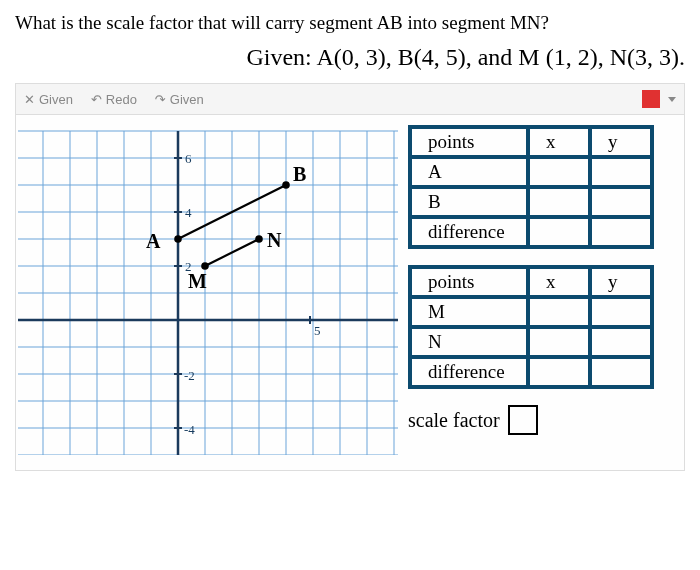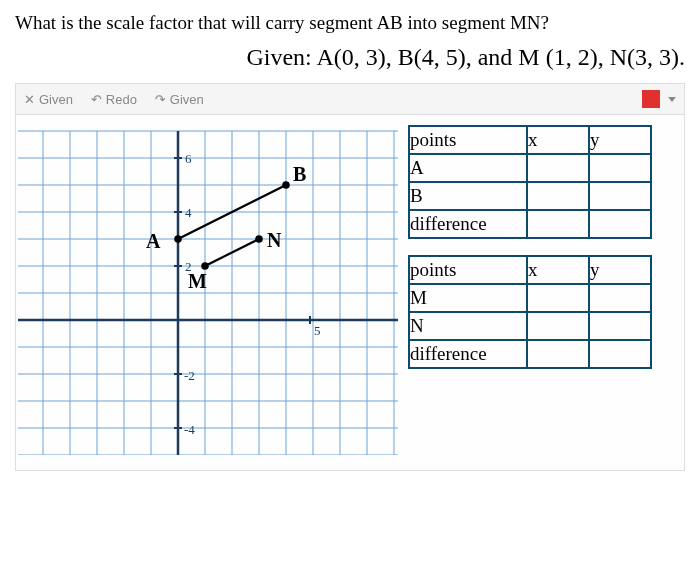--- a/index.html
+++ b/index.html
@@ -69,22 +69,22 @@
     flex: 1;
     font-family: 'Times New Roman', serif;
     padding-left: 10px;
   }
   table.data {
     border-collapse: collapse;
     margin-bottom: 16px;
     font-size: 19px;
   }
   table.data td, table.data th {
-    border: 2px solid #0c4a6e;
-    padding: 2px 0;
+    border: 4px solid #0c4a6e;
+    padding: 2px 16px;
     font-weight: normal;
     text-align: left;
     height: 22px;
     box-sizing: border-box;
   }
   table.data .col-label { width: 118px; }
   table.data .col-val { width: 62px; }
   .scale-row {
     display: flex;
     align-items: center;
@@ -242,14 +242,18 @@
         <td></td>
       </tr>
       <tr>
         <td>difference</td>
         <td></td>
         <td></td>
       </tr>
     </tbody>
       </table>
 
+    <div class="scale-row">
+      <span>scale factor</span>
+      <span class="scale-box"></span>
+    </div>
   </div>
 </div>
 
 </body></html>

